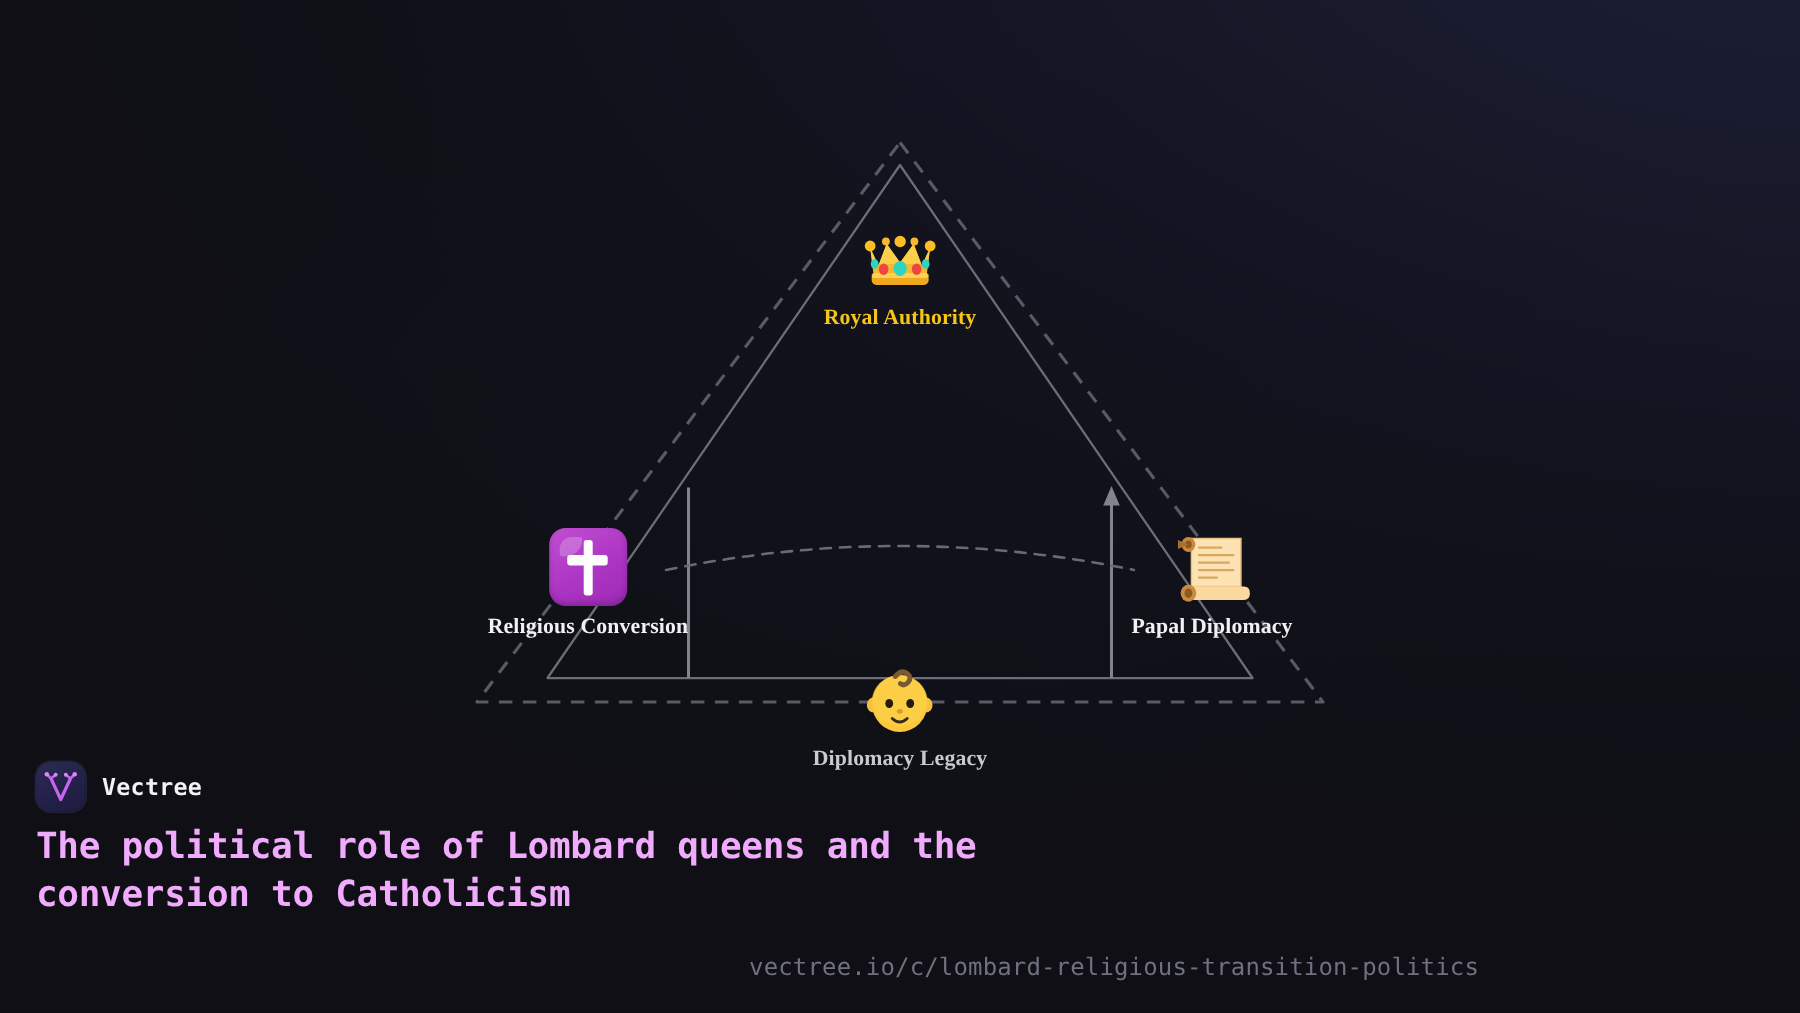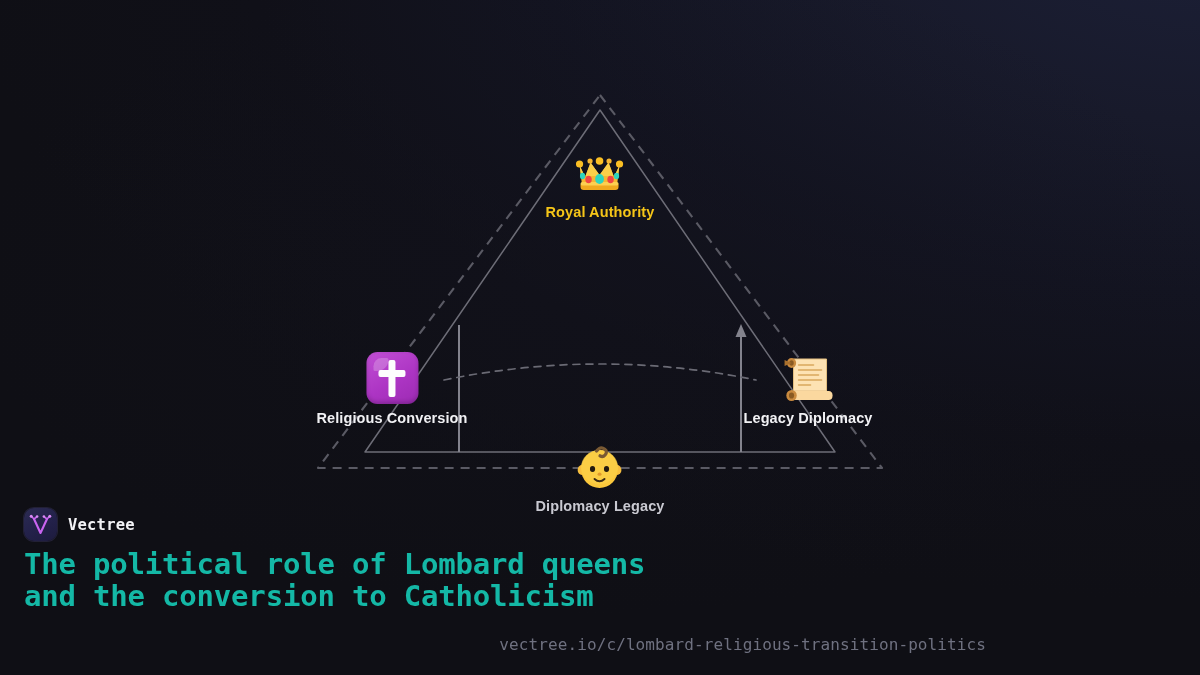--- a/index.html
+++ b/index.html
@@ -29,20 +29,21 @@
     background:
       radial-gradient(75% 70% at 50% 42%, rgba(18,18,28,0.55) 0%, rgba(13,13,19,0.0) 70%);
     pointer-events: none;
   }
 
   #diagram {
     position: absolute;
     left: 0; top: 0;
     width: 1200px;
     height: 540px;
+    font-family: Liberation Serif, serif;
   }
 
   .node {
     position: absolute;
     display: flex;
     flex-direction: column;
     align-items: center;
     transform: translateX(-50%);
   }
   .node-emoji {
@@ -125,24 +126,24 @@
     font-weight: bold;
     color: #f2f2f5;
     letter-spacing: 0.2px;
   }
   #title {
     position: absolute;
     left: 24px;
     top: 53px;
     width: 660px;
     font-family: "DejaVu Sans Mono", monospace;
-    font-size: 29px;
+    font-size: 24px;
     font-weight: bold;
     line-height: 32px;
-    color: #14b8a6;
+    color: #f0abfc;
     letter-spacing: -0.2px;
   }
   #url {
     position: absolute;
     right: 24px;
     bottom: 21px;
     font-family: "DejaVu Sans Mono", monospace;
     font-size: 16px;
     color: #6f7180;
     letter-spacing: 0.1px;
@@ -228,21 +229,21 @@
 
           <path d="M10 38 L48 38 Q52 38 52 42.5 Q52 47 48 47 L10 47 Z" fill="#fbd89f"></path>
           <ellipse cx="11" cy="42.5" rx="5.2" ry="5.6" fill="#c98a3f"></ellipse>
           <ellipse cx="11" cy="42.5" rx="2.6" ry="3.1" fill="#8a5a22"></ellipse>
 
           <ellipse cx="11" cy="10" rx="4.6" ry="5" fill="#c98a3f"></ellipse>
           <ellipse cx="11" cy="10" rx="2.2" ry="2.7" fill="#8a5a22"></ellipse>
           <path d="M4 7 L11 10 L4 13 Z" fill="#a9702d"></path>
         </svg>
       </div>
-      <div class="node-label" style="color:#f1f1f4;">Legacy Diplomacy</div>
+      <div class="node-label" style="color:#f1f1f4;">Papal Diplomacy</div>
     </div>
 
     <div class="node" style="left:600px; top:440px;">
       <div class="node-emoji">
         <svg width="50" height="50" viewBox="0 0 50 50">
 
           <ellipse cx="7.5" cy="29" rx="4.4" ry="5" fill="#f7bf3f"></ellipse>
           <ellipse cx="42.5" cy="29" rx="4.4" ry="5" fill="#f7bf3f"></ellipse>
 
           <ellipse cx="25" cy="28" rx="18.5" ry="19" fill="#fbc83c"></ellipse>

